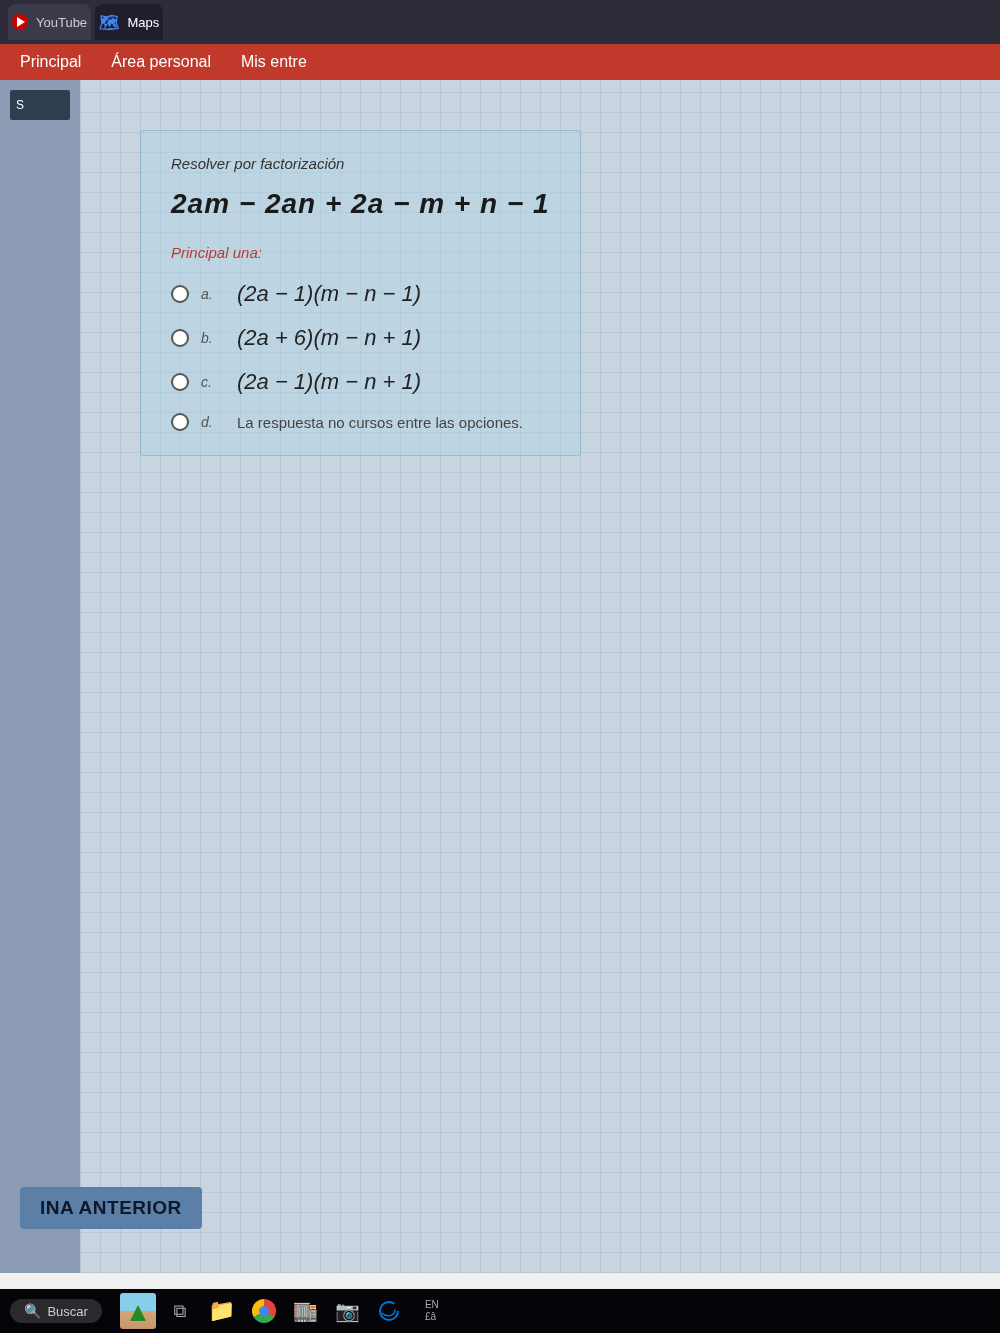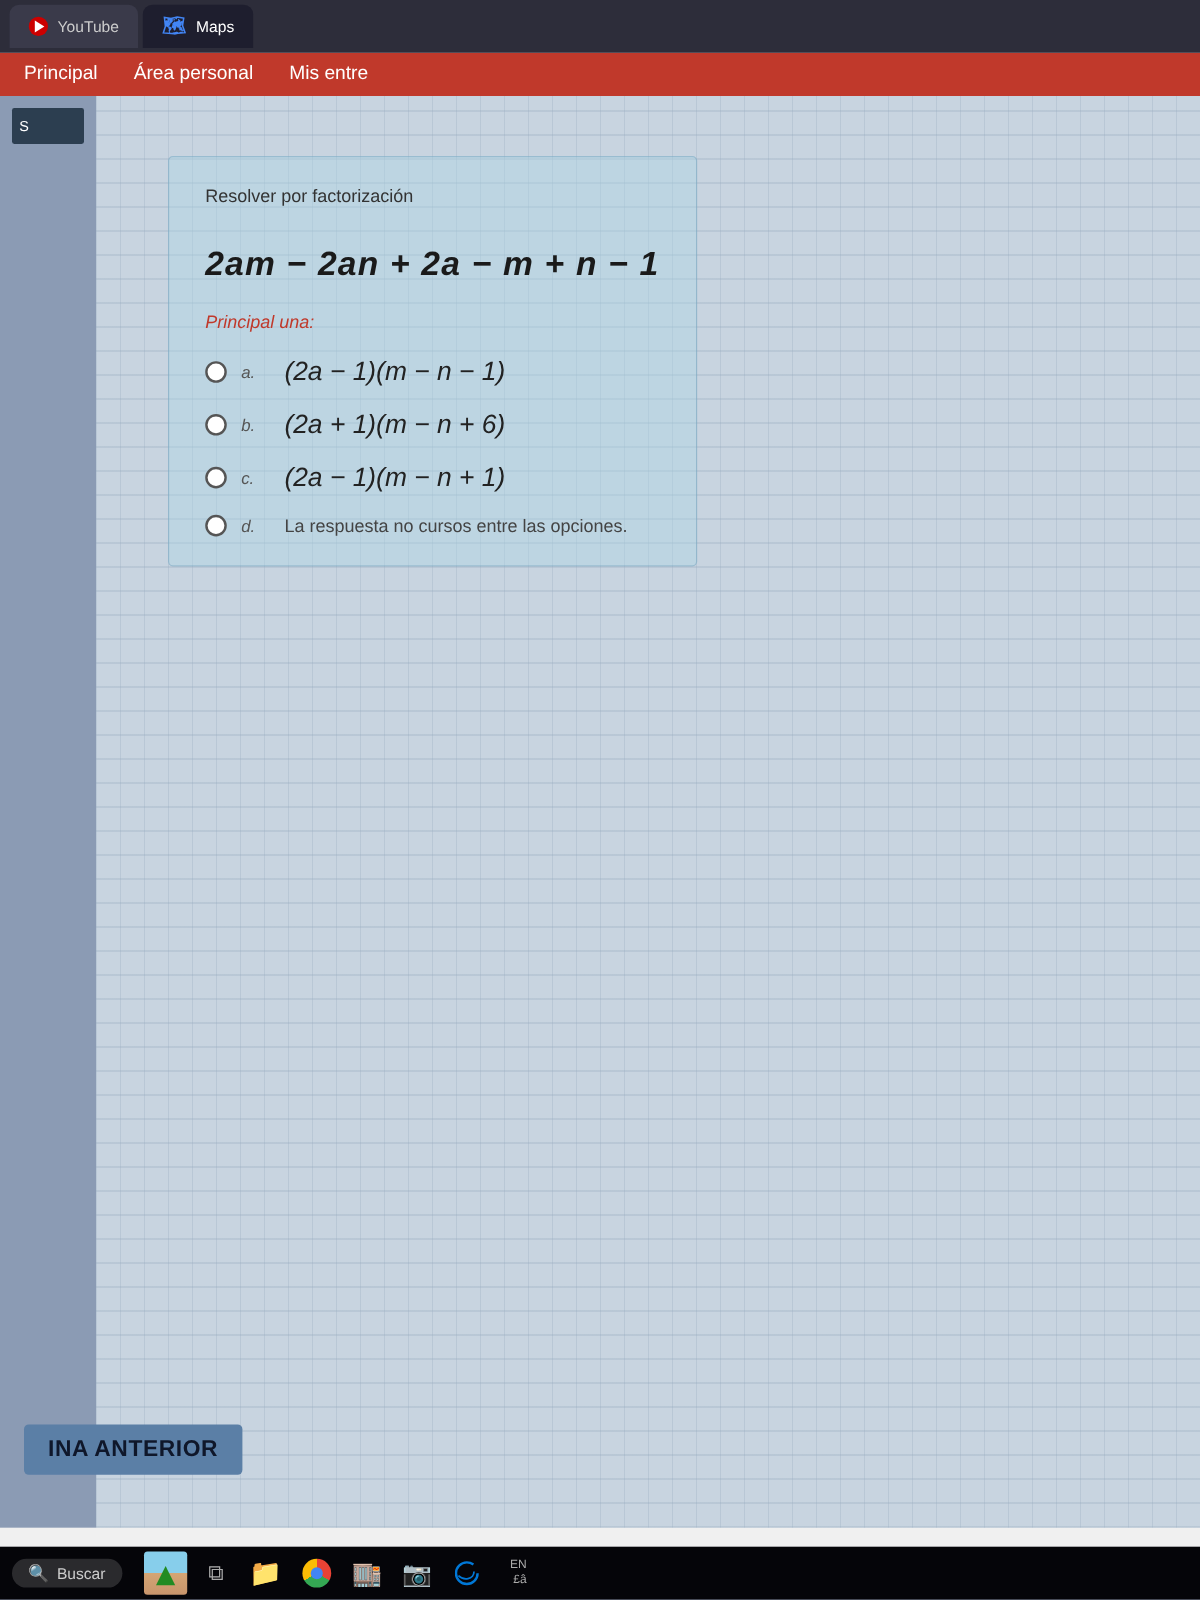--- a/index.html
+++ b/index.html
@@ -19,21 +19,21 @@
       height: 44px;
       display: flex;
       align-items: center;
       padding: 0 8px;
       gap: 4px;
     }
 
     .tab {
       background: #3a3a4a;
       border-radius: 8px 8px 0 0;
-      padding: 6px 16px;
+      padding: 6px 4px;
       display: flex;
       align-items: center;
       gap: 8px;
       height: 36px;
       cursor: pointer;
     }
 
     .tab.active {
       background: #1e1e2e;
     }
@@ -152,21 +152,22 @@
       border-radius: 4px;
       padding: 24px 30px;
       margin-left: 40px;
       margin-top: 20px;
       max-width: 780px;
     }
 
     .question-header {
       font-size: 15px;
       color: #333;
-      margin-bottom: 32px;
+      margin-bottom: 16px;
+      font-style: italic;
     }
 
     .question-expression {
       font-size: 28px;
       font-weight: bold;
       color: #1a1a1a;
       margin-bottom: 24px;
       font-style: italic;
       letter-spacing: 1px;
     }
@@ -330,21 +331,21 @@
       transform: translate(-50%, -50%);
       width: 10px;
       height: 10px;
       background: #4285f4;
       border-radius: 50%;
     }
 
     .icon-kbd {
       color: #aaa;
       font-size: 11px;
-      text-align: right;
+      text-align: left;
       line-height: 1.1;
     }
 
     .panel-num {
       font-size: 28px;
       font-weight: bold;
       color: #111;
       margin-bottom: 4px;
     }
 
@@ -410,21 +411,21 @@
 
             <li class="option-item">
               <div class="radio-circle"></div>
               <span class="option-label">a.</span>
               <span class="option-expression">(2a − 1)(m − n − 1)</span>
             </li>
 
             <li class="option-item">
               <div class="radio-circle"></div>
               <span class="option-label">b.</span>
-              <span class="option-expression">(2a + 1)(m − n + 6)</span>
+              <span class="option-expression">(2a + 6)(m − n + 1)</span>
             </li>
 
             <li class="option-item">
               <div class="radio-circle"></div>
               <span class="option-label">c.</span>
               <span class="option-expression">(2a − 1)(m − n + 1)</span>
             </li>
 
             <li class="option-item">
               <div class="radio-circle"></div>

